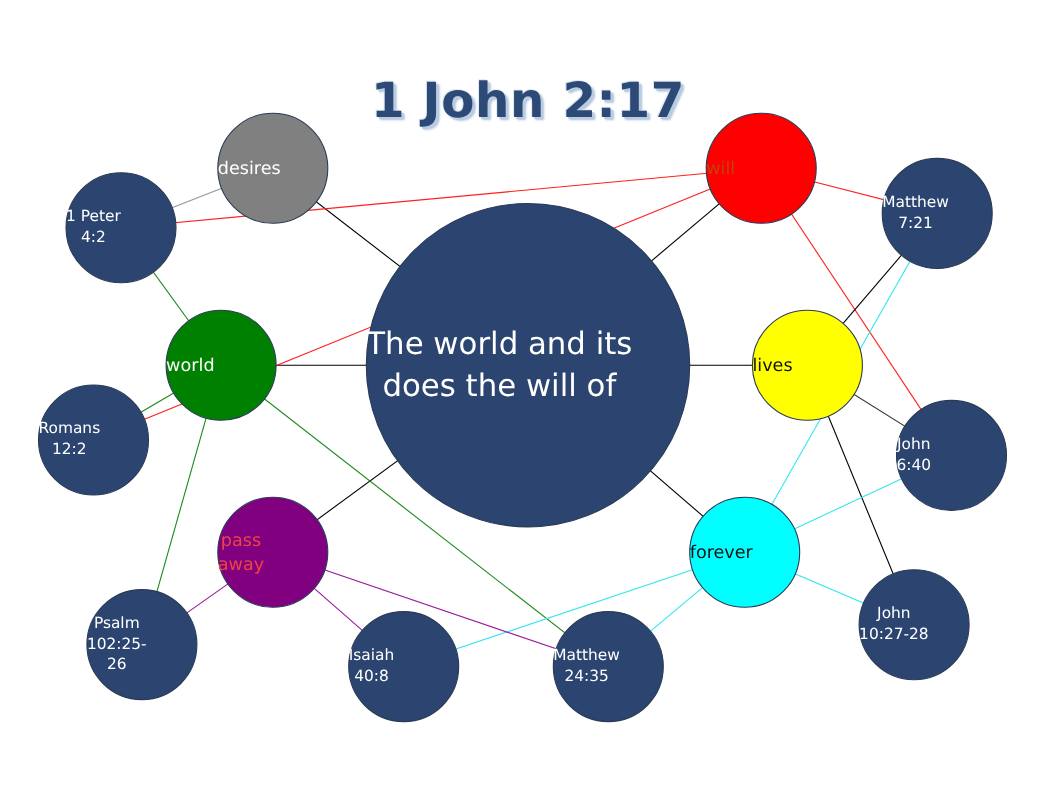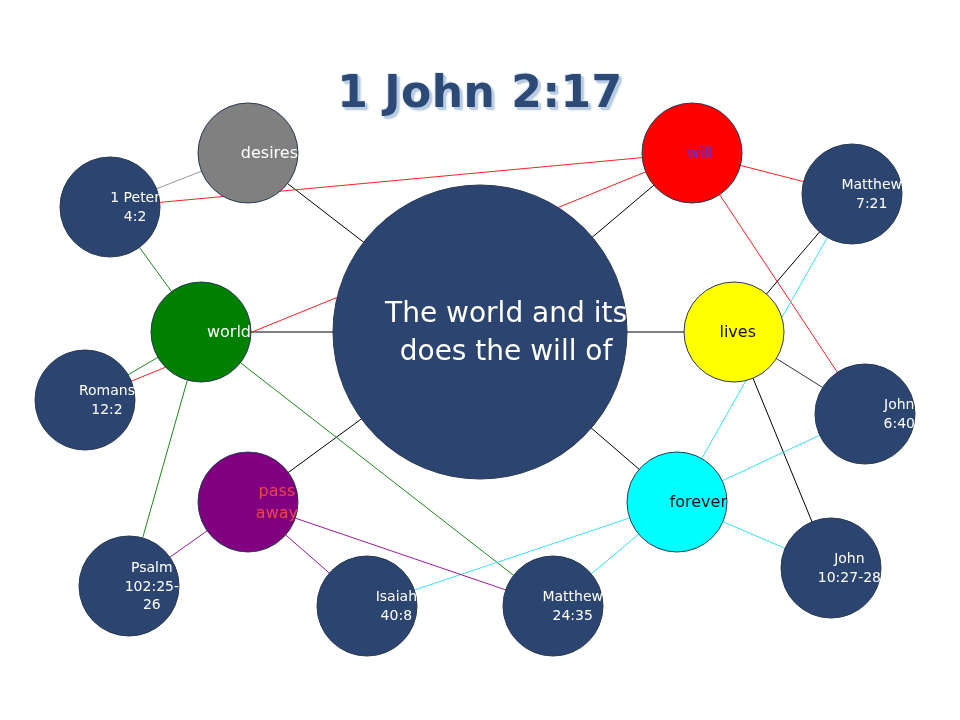--- a/index.html
+++ b/index.html
@@ -5,21 +5,21 @@
     html, body { margin: 0; padding: 0; background: #ffffff; }
     body { width: 960px; height: 720px; position: relative; overflow: hidden; font-family: "DejaVu Sans", "Liberation Sans", sans-serif; }
     #title {
       position: absolute; left: 0; top: 66px; width: 960px; text-align: center;
       font-family: "DejaVu Sans", sans-serif; font-weight: bold; font-size: 44px;
       color: #2c4a75; letter-spacing: 0.5px;
       text-shadow: 2px 2px 0 #b8cce4, -1px -1px 0 #dfe8f3, 3px 3px 2px rgba(120,150,190,0.6);
     }
     svg#graph { position: absolute; left: 0; top: 0; }
     .node-label {
-      position: absolute; display: flex; align-items: center; justify-content: flex-end;
+      position: absolute; display: flex; align-items: center; justify-content: flex-start;
       text-align: center; border-radius: 50%; font-family: "DejaVu Sans", sans-serif;
       box-sizing: border-box;
     }
     .node-label span { display: block; line-height: 1.35; }
     .small { font-size: 14px; }
     .medium { font-size: 16px; }
     .center-text { font-size: 28px; line-height: 1.5; }
   </style>
 </head>
 <body>
@@ -86,27 +86,27 @@
 <div class="node-label center-text" style="left:333px; top:185px; width:294px; height:294px; color:#ffffff;">
   <div>
     <span>The world and its</span>
     <span>does the will of</span>
   </div>
 </div>
 
 <div class="node-label medium" style="left:198px; top:103px; width:100px; height:100px; color:#ffffff;">
   <span>desires</span>
 </div>
-<div class="node-label medium" style="left:613px; top:103px; width:100px; height:100px; color:#6d28d9;">
+<div class="node-label medium" style="left:642px; top:103px; width:100px; height:100px; color:#c2410c;">
   <span>will</span>
 </div>
 <div class="node-label medium" style="left:151px; top:282px; width:100px; height:100px; color:#ffffff;">
   <span>world</span>
 </div>
-<div class="node-label medium" style="left:656px; top:282px; width:100px; height:100px; color:#111111;">
+<div class="node-label medium" style="left:684px; top:282px; width:100px; height:100px; color:#111111;">
   <span>lives</span>
 </div>
 <div class="node-label medium" style="left:627px; top:452px; width:100px; height:100px; color:#111111;">
   <span>forever</span>
 </div>
 <div class="node-label medium" style="left:198px; top:452px; width:100px; height:100px; color:#ef4444;">
   <div>
     <span>pass</span>
     <span>away</span>
   </div>

